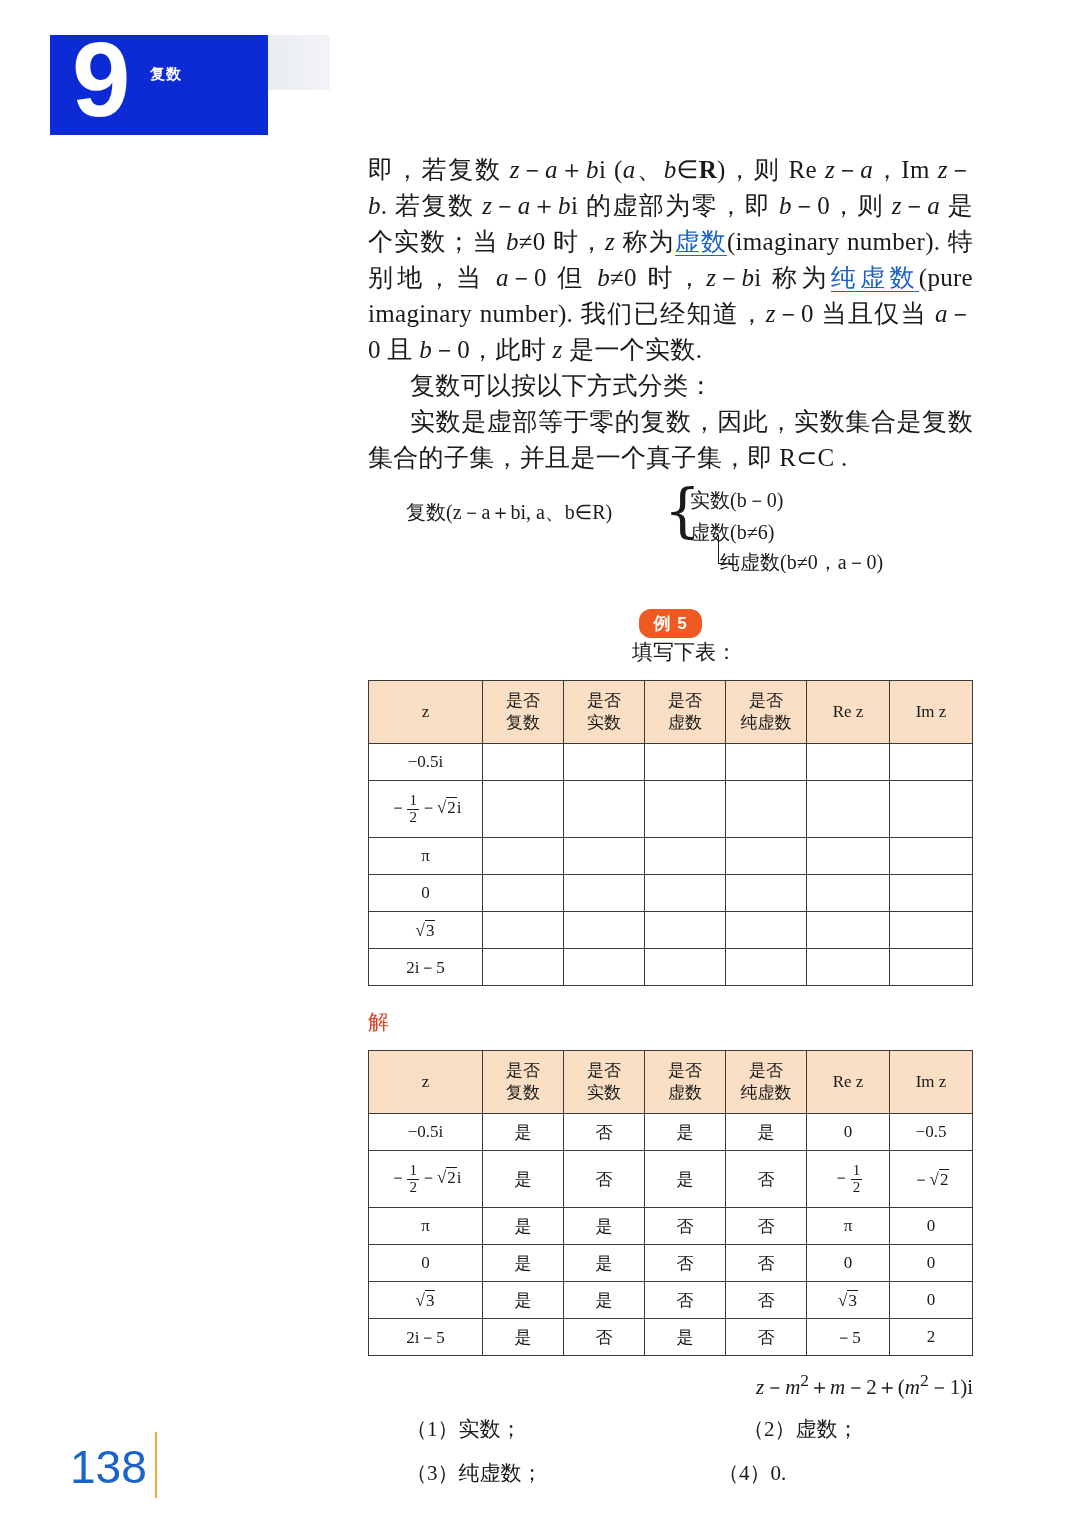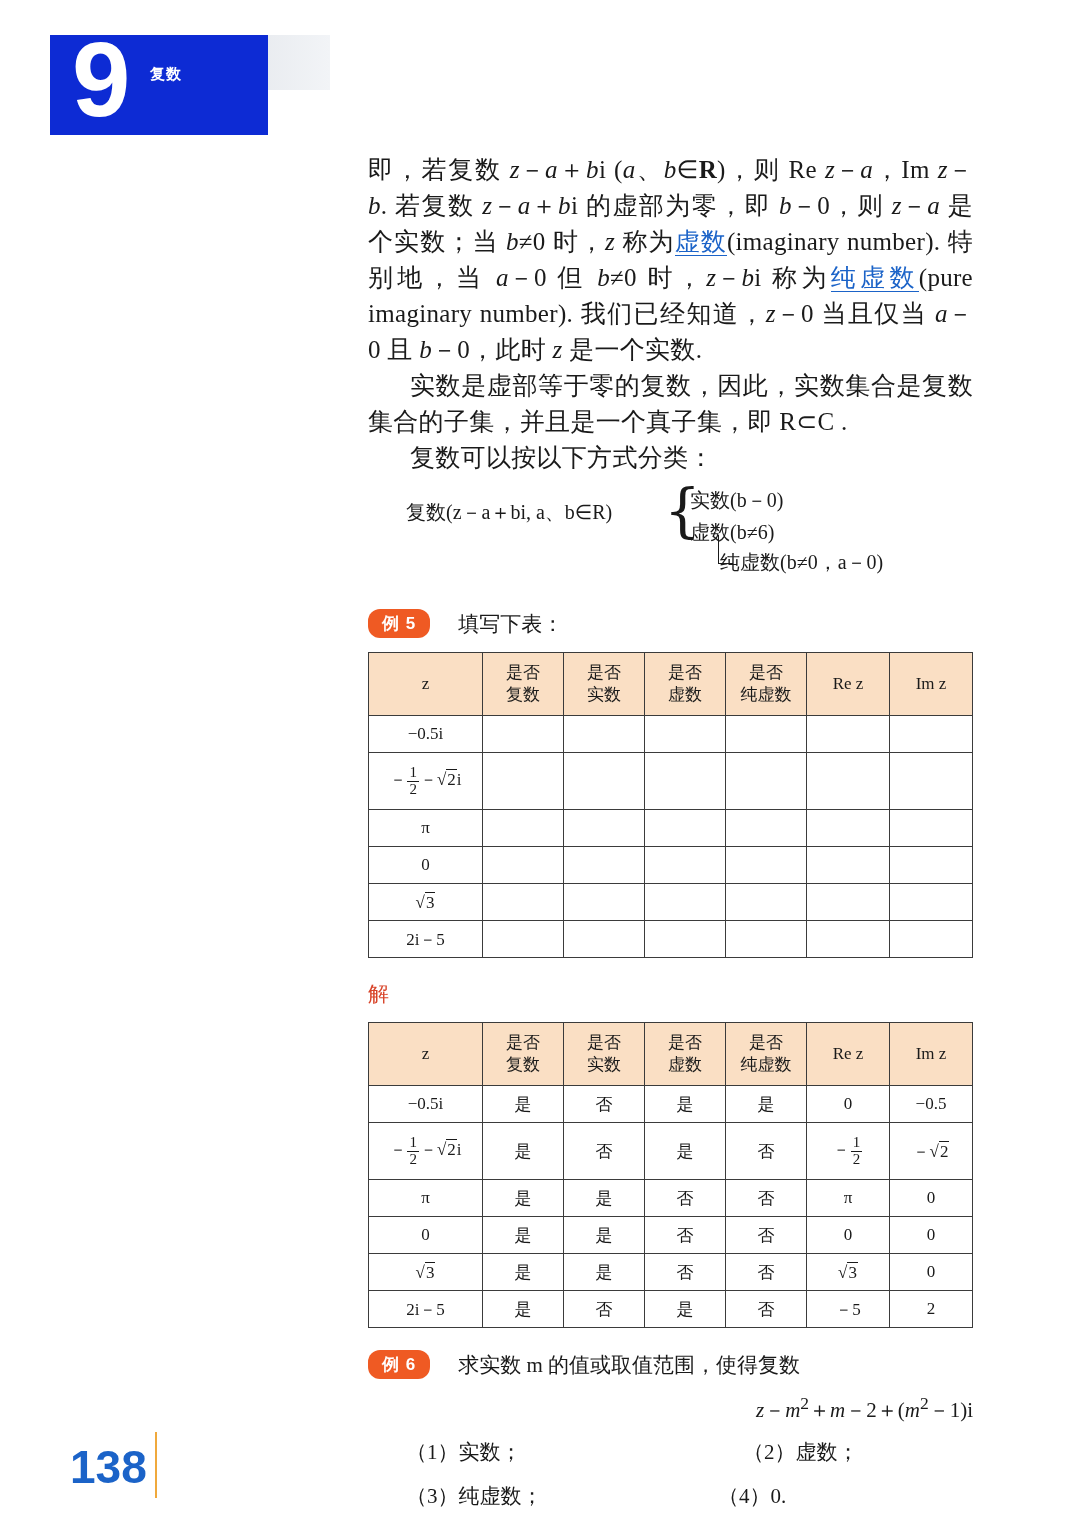--- a/index.html
+++ b/index.html
@@ -55,21 +55,21 @@
     font-size:58px; line-height:58px; font-family:"DejaVu Serif", serif;
   }
   .classify .r1 { position:absolute; left:322px; top:10px; }
   .classify .r2 { position:absolute; left:322px; top:42px; }
   .classify .bracket2 {
     position:absolute; left:350px; top:58px; width:14px; height:28px;
     border-left:1.5px solid #1a1a1a; border-bottom:1.5px solid #1a1a1a;
   }
   .classify .r3 { position:absolute; left:352px; top:72px; }
   
-  .ex-row { display:flex; align-items:center; margin-top:22px; }
+  .ex-row { display:flex; align-items:center; margin-top:22px;flex-direction:column; }
   .ex-tag {
     background:#ef5a23; color:#fff; border-radius:12px;
     padding:3px 14px; font-size:17px; font-family:"Liberation Sans", sans-serif;
     font-weight:bold; letter-spacing:1px;
   }
   .ex-text { font-size:21px; margin-left:28px; }
   .jie { color:#d8442a; font-size:21px; margin-top:22px; }
   
   table.tbl {
     border-collapse:collapse; margin-top:14px;
@@ -102,42 +102,42 @@
   .qlist .q { position:absolute; font-size:21px; }
   .fenbie { font-size:21px; margin-top:16px; }
   
   .footer-rule {
     position:absolute; left:155px; top:1432px; width:2px; height:66px;
     background:#f0a93c;
   }
   .page-num {
     position:absolute; left:70px; top:1440px;
     font-family:"Liberation Sans", sans-serif;
-    font-size:46px; color:#1b63c8; font-weight:bold;
+    font-size:46px; color:#1b63c8; font-weight:normal;
   }
 </style>
 </head>
 <body>
 
 <div class="chapter-banner">
   <div class="grad"></div>
   <div class="blue"></div>
   <div class="num">9</div>
   <div class="name">复数</div>
 </div>
 
 <div class="content">
 
   <p class="para">
     即，若复数&nbsp;<em class="v">z</em>－<em class="v">a</em>＋<em class="v">b</em>i&nbsp;(<em class="v">a</em>、<em class="v">b</em>∈<b>R</b>)，则&nbsp;Re&nbsp;<em class="v">z</em>－<em class="v">a</em>，Im&nbsp;<em class="v">z</em>－<em class="v">b</em>.&nbsp;若复数&nbsp;<em class="v">z</em>－<em class="v">a</em>＋<em class="v">b</em>i&nbsp;的虚部为零，即&nbsp;<em class="v">b</em>－0，则&nbsp;<em class="v">z</em>－<em class="v">a</em>&nbsp;是个实数；当&nbsp;<em class="v">b</em>≠0&nbsp;时，<em class="v">z</em>&nbsp;称为<span class="hl">虚数</span>(imaginary number).&nbsp;特别地，当&nbsp;<em class="v">a</em>－0&nbsp;但&nbsp;<em class="v">b</em>≠0&nbsp;时，<em class="v">z</em>－<em class="v">b</em>i&nbsp;称为<span class="hl">纯虚数</span>(pure imaginary number).&nbsp;我们已经知道，<em class="v">z</em>－0&nbsp;当且仅当&nbsp;<em class="v">a</em>－0&nbsp;且&nbsp;<em class="v">b</em>－0，此时&nbsp;<em class="v">z</em>&nbsp;是一个实数.
   </p>
 
+  <p class="para indent">复数可以按以下方式分类：</p>
+
   <p class="para indent">实数是虚部等于零的复数，因此，实数集合是复数集合的子集，并且是一个真子集，即 R⊂C .</p>
-
-  <p class="para indent">复数可以按以下方式分类：</p>
 
   <div class="classify">
     <span class="lead">复数(z－a＋bi, a、b∈R)</span>
     <span class="brace">{</span>
     <span class="r1">实数(b－0)</span>
     <span class="r2">虚数(b≠6)</span>
     <span class="bracket2"></span>
     <span class="r3">纯虚数(b≠0，a－0)</span>
   </div>
 
@@ -317,24 +317,20 @@
           <td class="col-q">是</td>
           <td class="col-q">否</td>
           <td class="col-q">是</td>
           <td class="col-q">否</td>
           <td class="col-r">－5</td>
           <td class="col-r">2</td>
         </tr>
       </tbody>
   </table>
 
-  <div class="ex-row">
-    <span class="ex-tag">例 6</span>
-    <span class="ex-text">求实数 m 的值或取值范围，使得复数</span>
-  </div>
 
   <div class="formula">
     <em class="v">z</em>－<em class="v">m</em><sup>2</sup>＋<em class="v">m</em>－2＋(<em class="v">m</em><sup>2</sup>－1)i
   </div>
 
 
   <div class="qlist">
     <span class="q" style="left:38px; top:0;">（1）实数；</span>
     <span class="q" style="left:356px; top:0;margin-left:19px;">（2）虚数；</span>
     <span class="q" style="left:38px; top:44px;">（3）纯虚数；</span>

